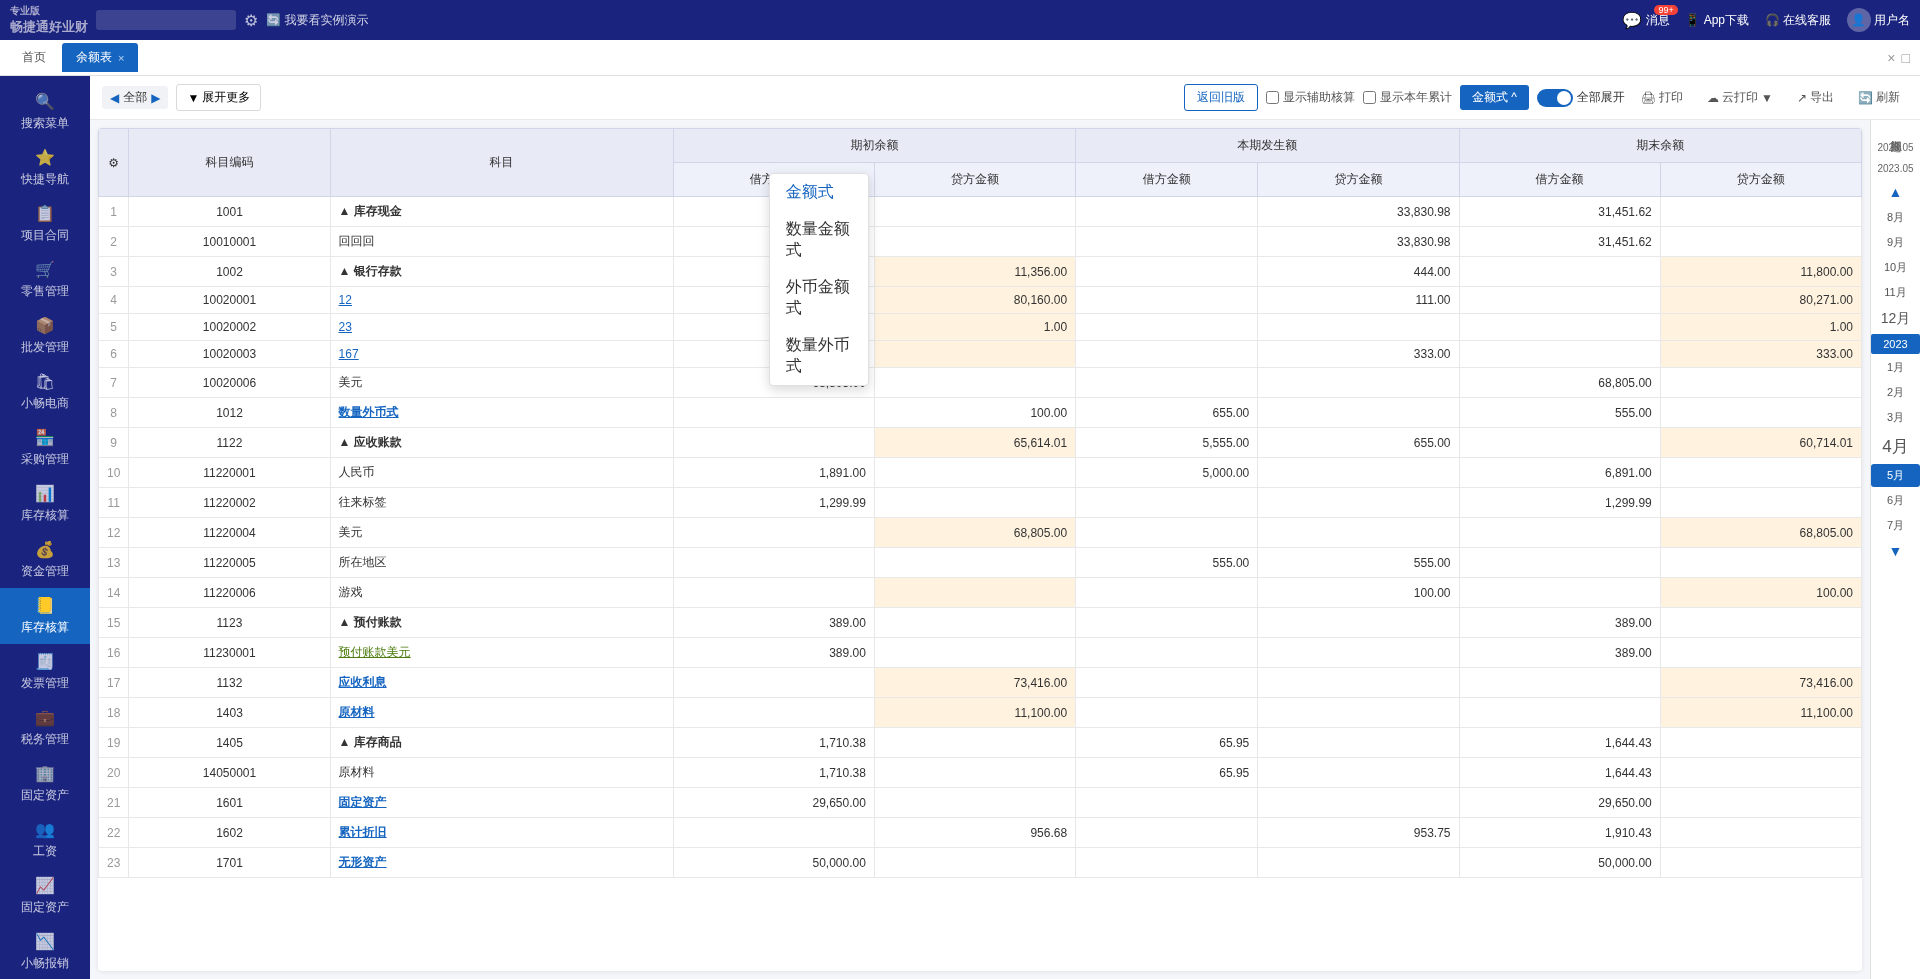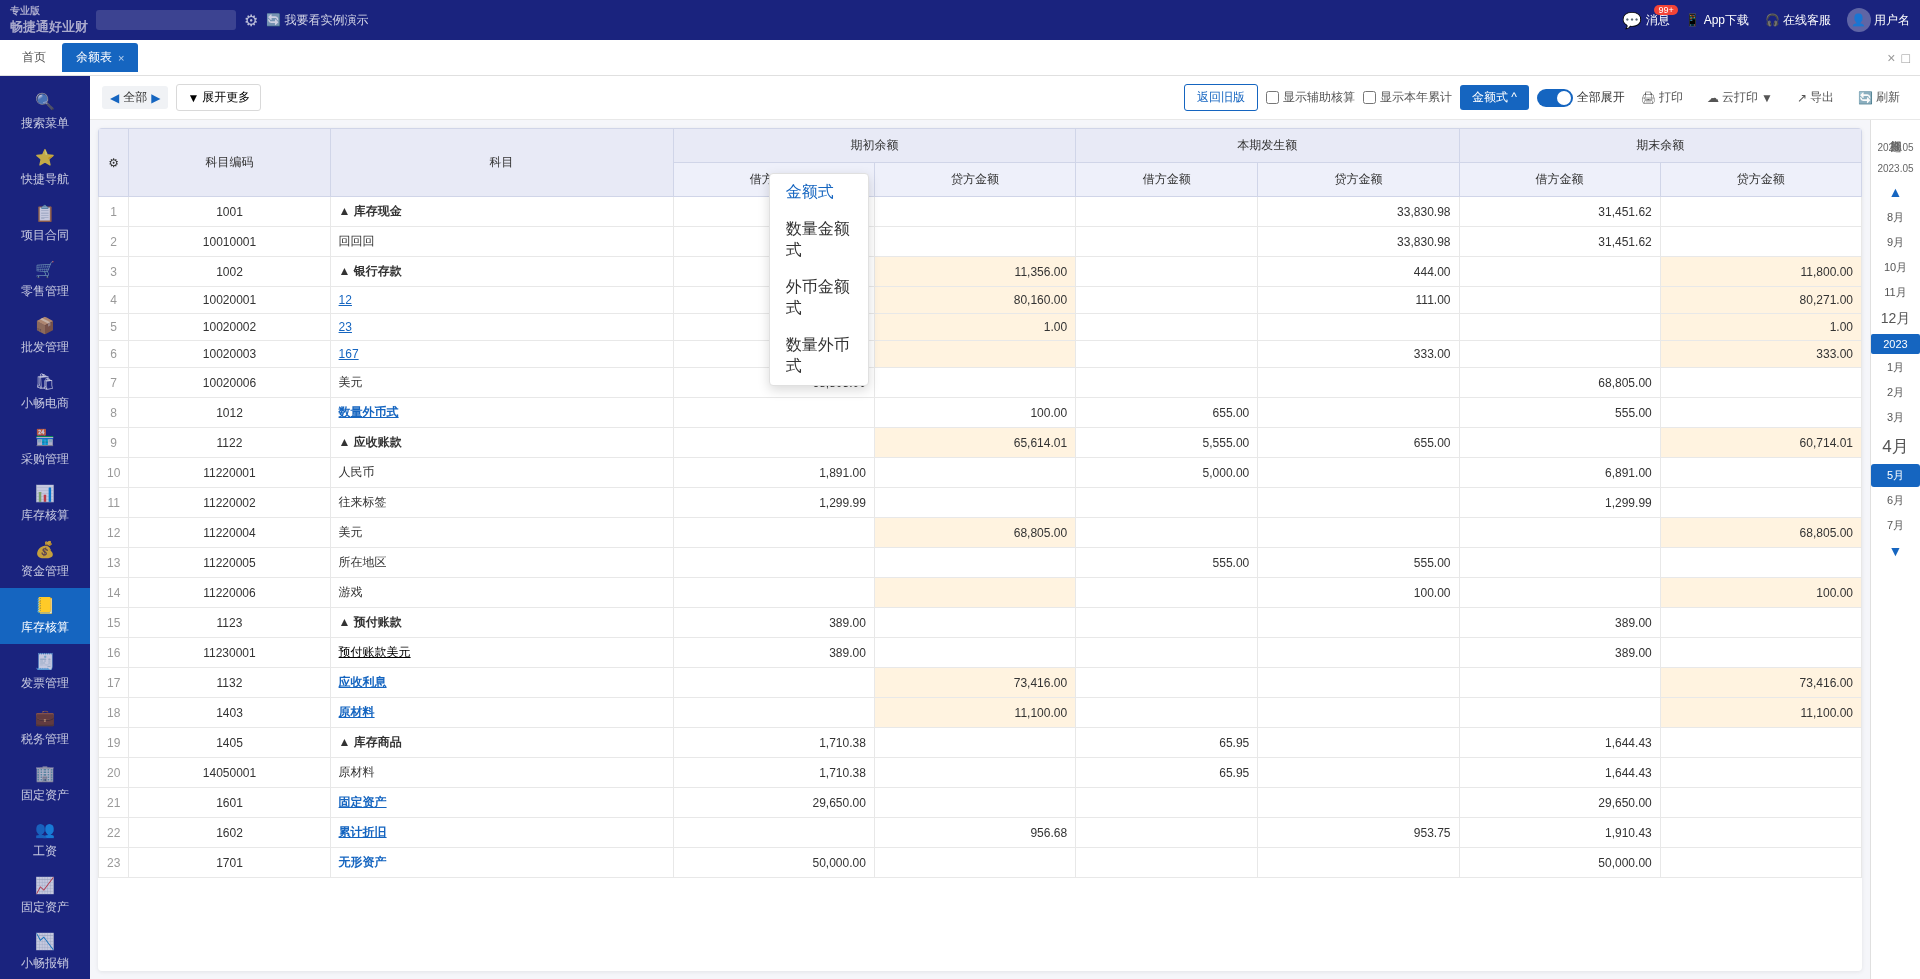--- a/index.html
+++ b/index.html
@@ -546,21 +546,21 @@
                 <td class="num">389.00</td>
                 <td class="num"></td>
                 <td class="num"></td>
                 <td class="num"></td>
                 <td class="num">389.00</td>
                 <td class="num"></td>
               </tr>
               <tr>
                 <td class="row-num center">16</td>
                 <td class="center">11230001</td>
-                <td style="color:#000000;text-decoration:underline;cursor:pointer;">预付账款美元</td>
+                <td style="color:#4d7c0f;text-decoration:underline;cursor:pointer;">预付账款美元</td>
                 <td class="num">389.00</td>
                 <td class="num"></td>
                 <td class="num"></td>
                 <td class="num"></td>
                 <td class="num">389.00</td>
                 <td class="num"></td>
               </tr>
               <tr>
                 <td class="row-num center">17</td>
                 <td class="center">1132</td>
@@ -623,21 +623,21 @@
                 <td class="num"></td>
                 <td class="num">956.68</td>
                 <td class="num"></td>
                 <td class="num">953.75</td>
                 <td class="num">1,910.43</td>
                 <td class="num"></td>
               </tr>
               <tr>
                 <td class="row-num center">23</td>
                 <td class="center">1701</td>
-                <td style="font-weight:bold;color:#1565c0;cursor:pointer;margin-left:36px;">无形资产</td>
+                <td style="font-weight:bold;color:#1565c0;text-decoration:underline;cursor:pointer;margin-left:36px;">无形资产</td>
                 <td class="num">50,000.00</td>
                 <td class="num"></td>
                 <td class="num"></td>
                 <td class="num"></td>
                 <td class="num">50,000.00</td>
                 <td class="num"></td>
               </tr>
             </tbody>
         </table>
       </div>

